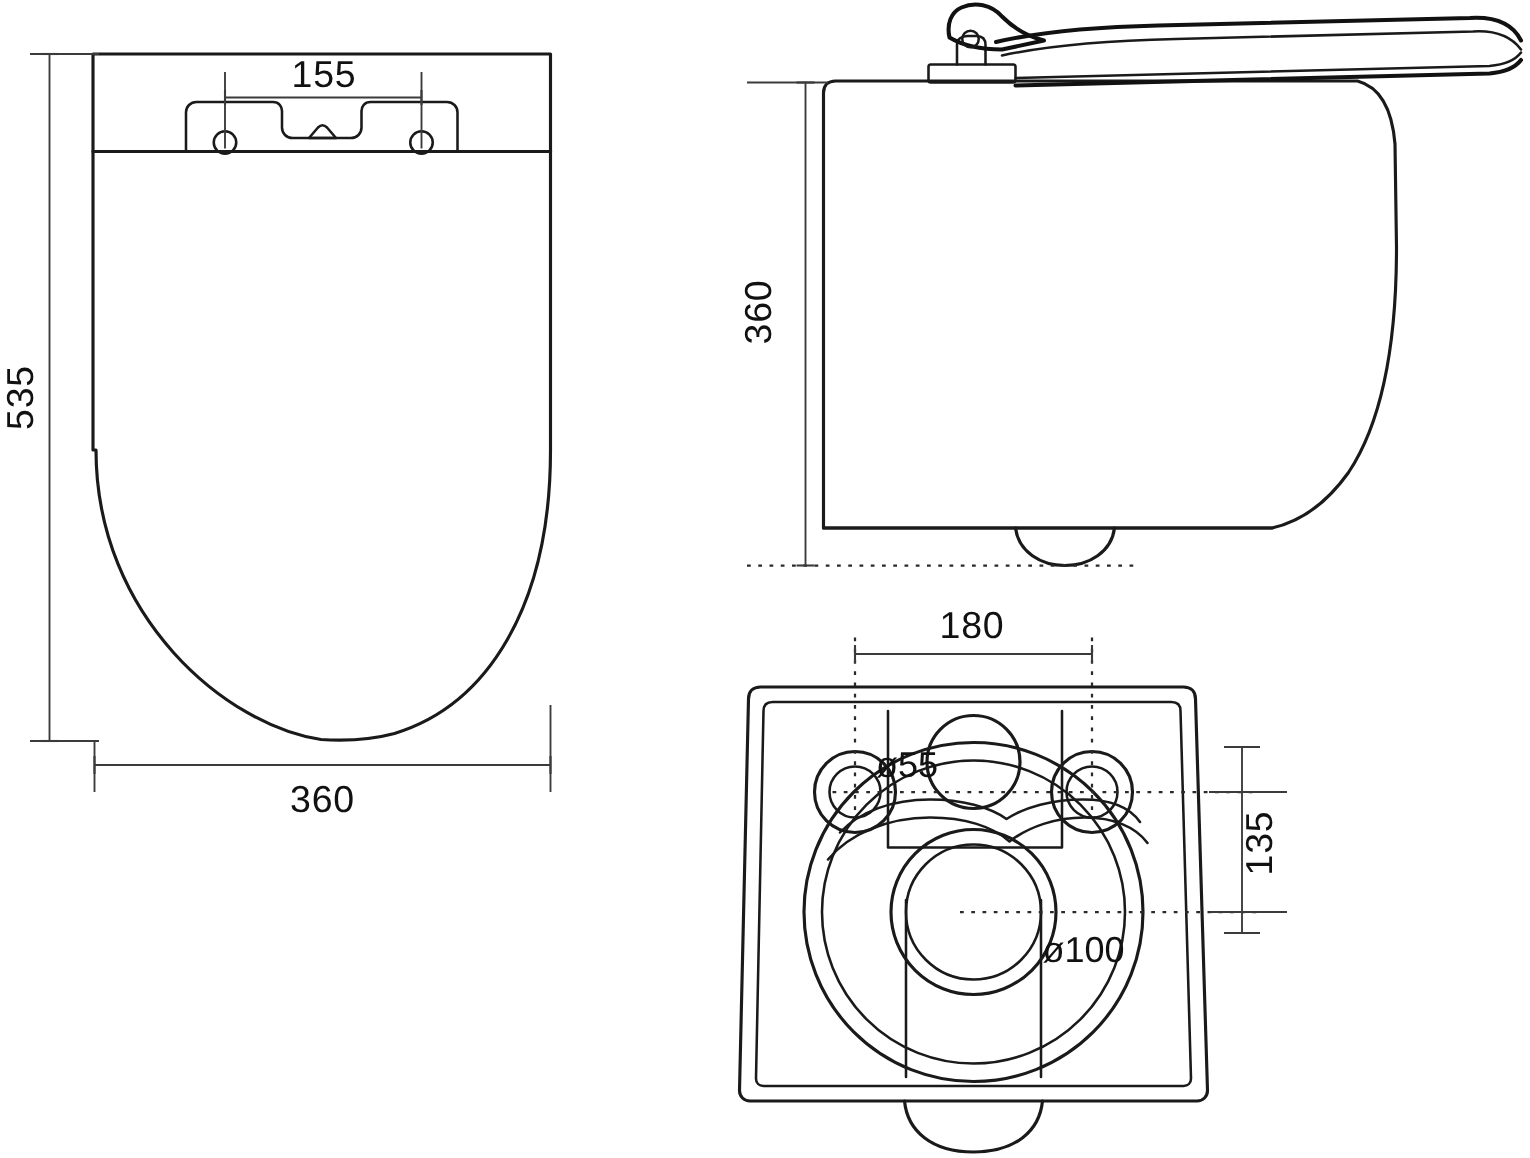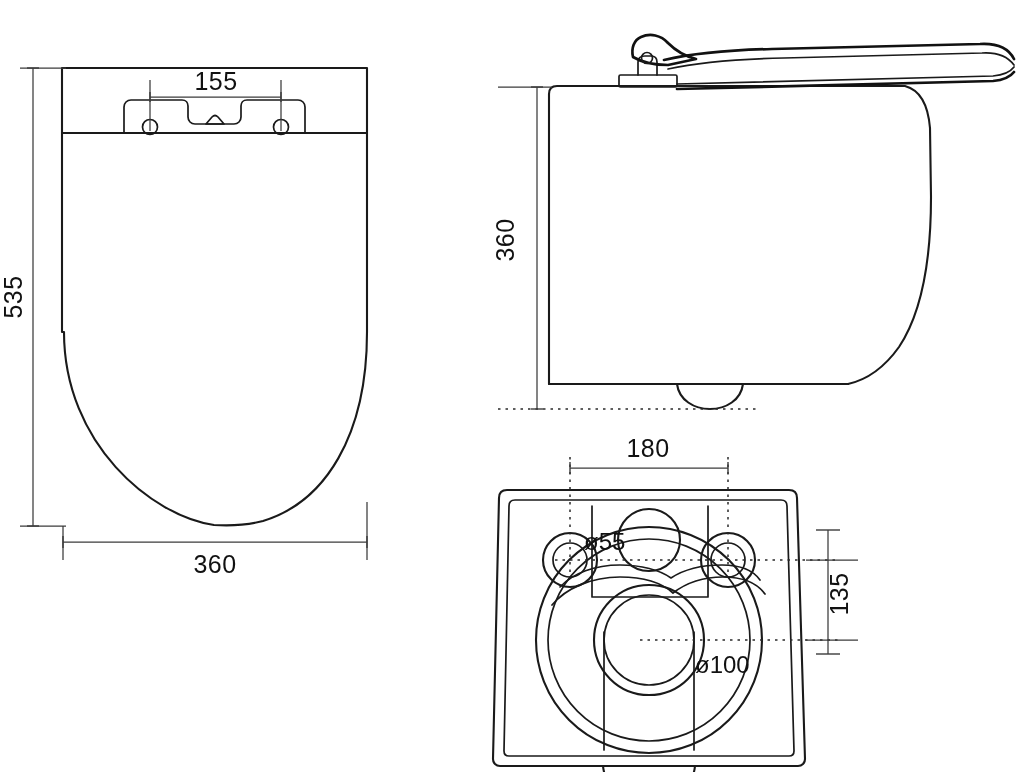--- a/index.html
+++ b/index.html
@@ -12,21 +12,20 @@
     width: 1020px;
     height: 772px;
     overflow: hidden;
     font-family: "Liberation Sans", sans-serif;
   }
   #drawing-root {
     position: relative;
     width: 1020px;
     height: 735px;
     background: #ffffff;
-    margin-top: 32px;
   }
   svg.sheet {
     display: block;
     width: 1020px;
     height: 772px;
     background: #ffffff;
   }
   .obj {
     fill: none;
     stroke: #1a1a1a;

